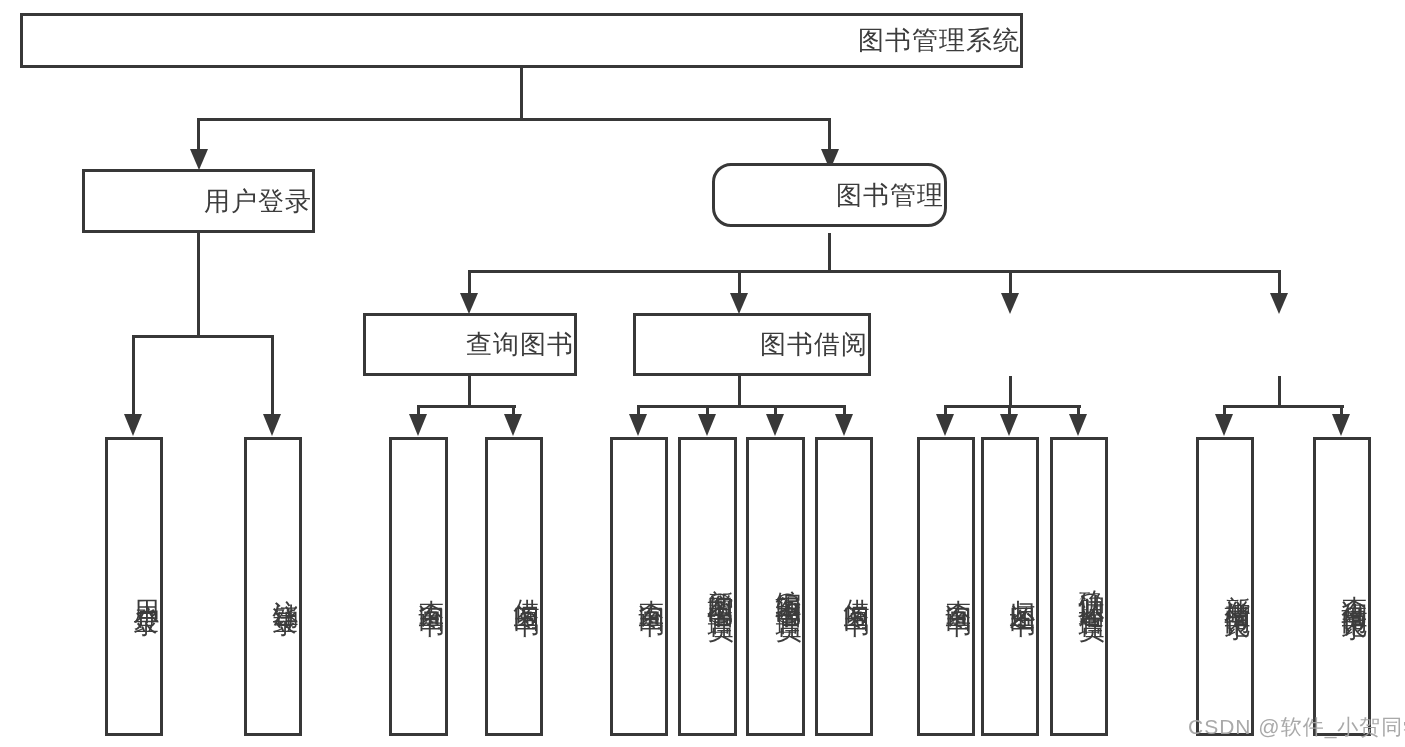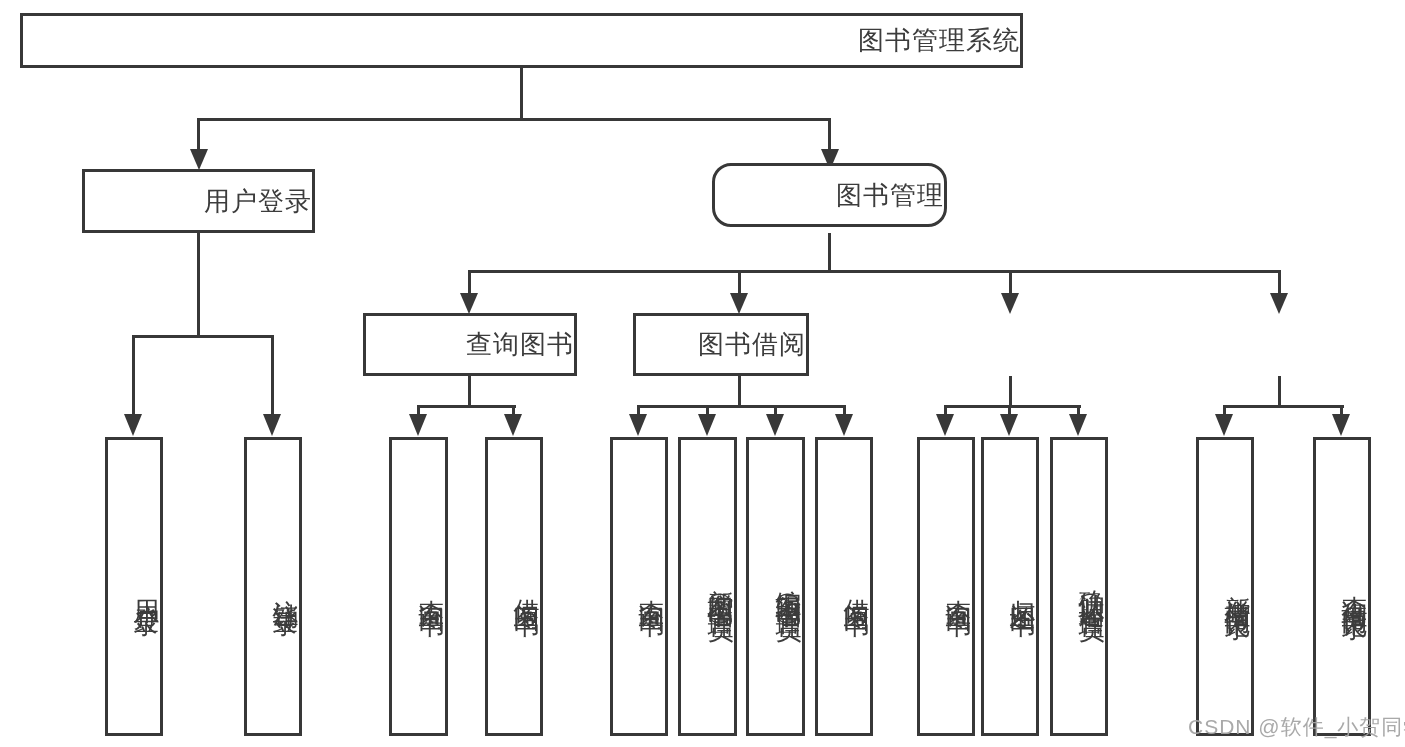--- a/index.html
+++ b/index.html
@@ -94,21 +94,21 @@
     <div class="ah big" style="left:730px; top:293px;"></div>
     <div class="vl" style="left:1009px; top:270px; height:25px;"></div>
     <div class="ah big" style="left:1001px; top:293px;"></div>
     <div class="vl" style="left:1278px; top:270px; height:25px;"></div>
     <div class="ah big" style="left:1270px; top:293px;"></div>
   </div>
 
   <div class="box hbox" style="left:363px; top:313px; width:214px; height:63px;">
     <span>查询图书</span>
   </div>
-  <div class="box hbox" style="left:633px; top:313px; width:176px; height:63px;padding-left:32px;">
+  <div class="box hbox" style="left:633px; top:313px; width:238px; height:63px;padding-left:32px;">
     <span>图书借阅</span>
   </div>
 
   <div>
     <div class="vl" style="left:468px; top:376px; height:31px;"></div>
     <div class="hl" style="left:417px; top:405px; width:99px;"></div>
     <div class="vl" style="left:417px; top:405px; height:11px;"></div>
     <div class="ah" style="left:409px; top:414px;"></div>
     <div class="vl" style="left:512px; top:405px; height:11px;"></div>
     <div class="ah" style="left:504px; top:414px;"></div>

